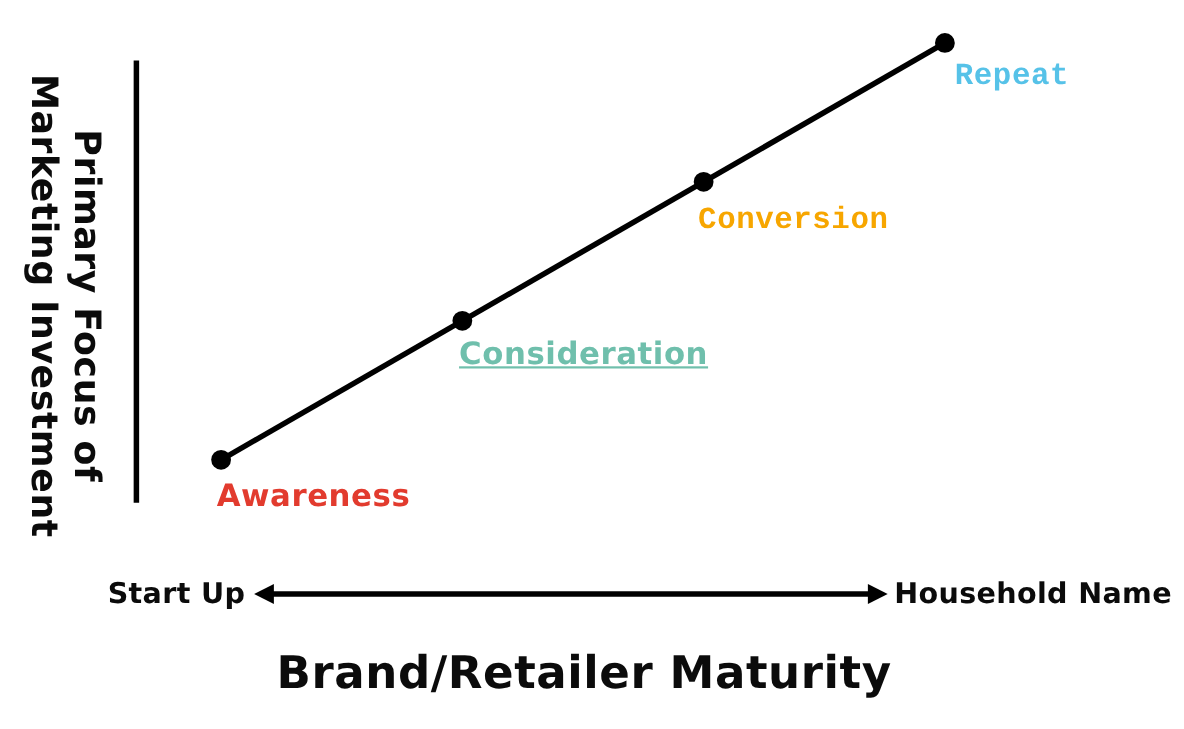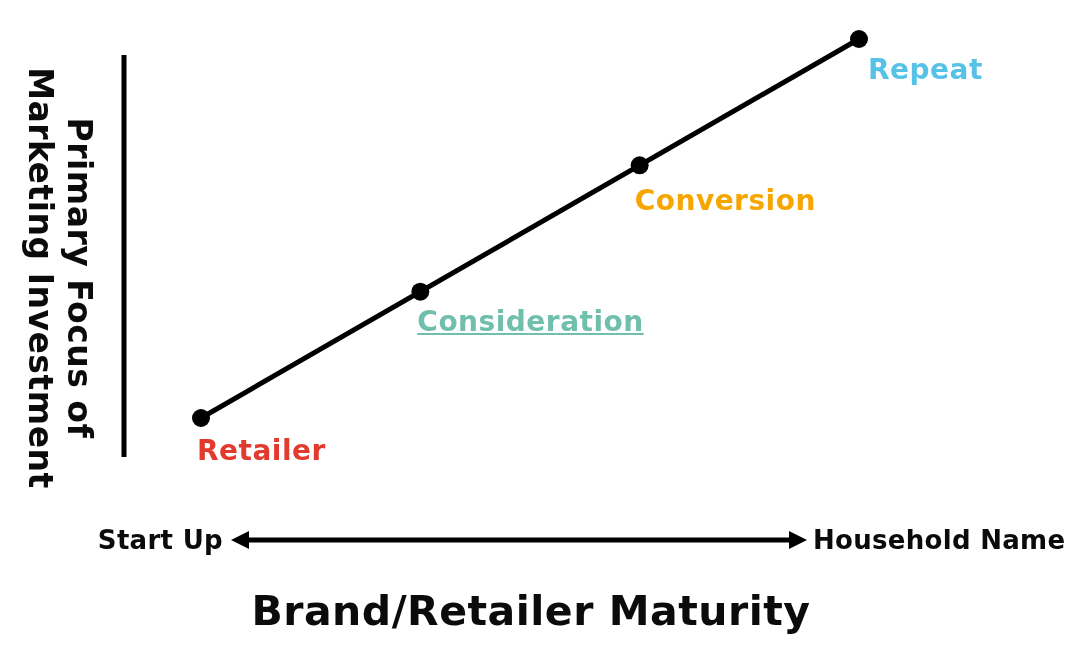--- a/index.html
+++ b/index.html
@@ -86,24 +86,24 @@
       <circle cx="639.6666666666666" cy="165.33333333333334" r="9" fill="#000000"></circle>
       <circle cx="859" cy="39" r="9" fill="#000000"></circle>
     </svg>
 
   <div class="y-axis-label">
     <span>Primary Focus of</span><br>
     <span>Marketing Investment</span>
   </div>
 
   <div id="labels-layer">
-      <div class="point-label" style="left: 197px; top: 437px; color: rgb(226, 59, 46);">Retailer</div>
+      <div class="point-label" style="left: 197px; top: 437px; color: rgb(226, 59, 46);">Awareness</div>
       <div class="point-label" style="left: 417.333px; top: 307.667px; color: rgb(111, 191, 172); text-decoration: underline;">Consideration</div>
-      <div class="point-label" style="left: 634.667px; top: 187.333px; color: rgb(247, 166, 0);">Conversion</div>
-      <div class="point-label" style="left: 868px; top: 56px; color: rgb(86, 194, 232);">Repeat</div>
+      <div class="point-label" style="left: 634.667px; top: 187.333px; color: rgb(247, 166, 0); font-family: Liberation Mono, monospace;">Conversion</div>
+      <div class="point-label" style="left: 868px; top: 56px; color: rgb(86, 194, 232); font-family: Liberation Mono, monospace;">Repeat</div>
     </div>
 
   <div class="endpoint-label endpoint-right">Household Name</div>
 
   <div class="endpoint-label endpoint-left">Start Up</div>
 
   <div class="x-axis-title">Brand/Retailer Maturity</div>
 
 </div>
 

